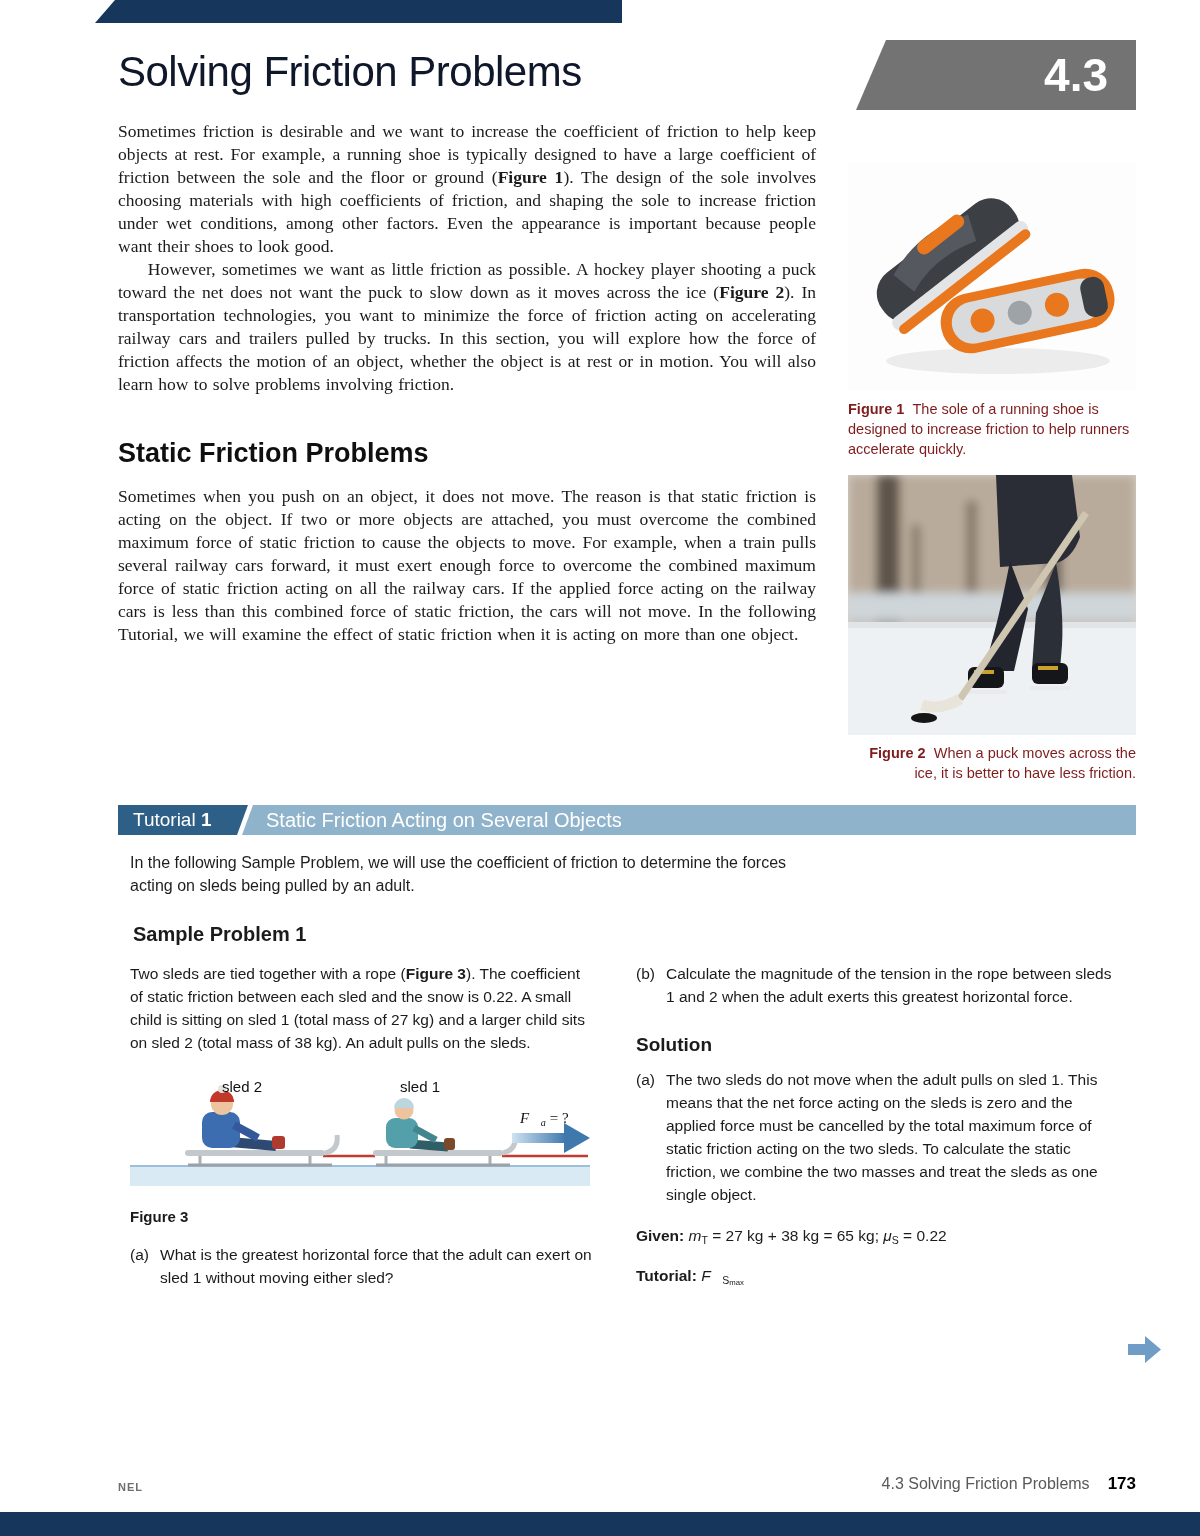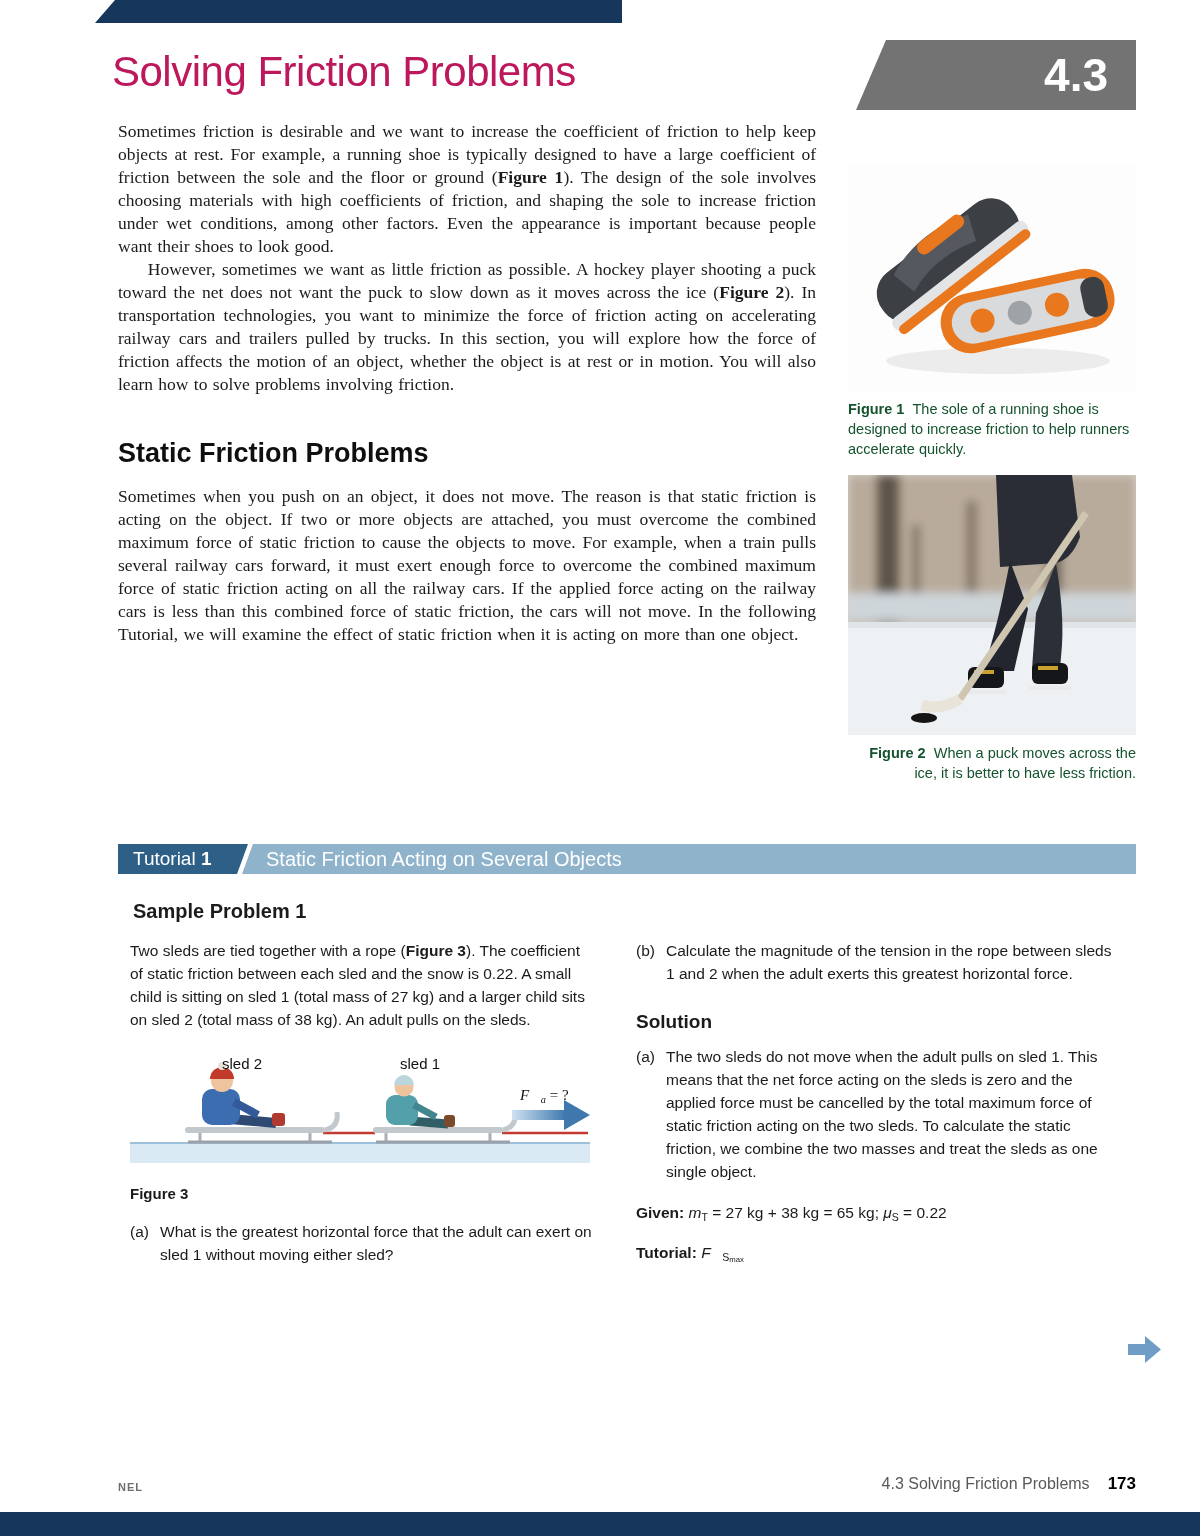--- a/index.html
+++ b/index.html
@@ -22,22 +22,22 @@
     position:absolute; left:0; bottom:0; width:1200px; height:24px; background:#16365c;
   }
   .section-badge {
     position:absolute; left:856px; top:40px; width:280px; height:70px;
     background:#737373; clip-path:polygon(30px 0, 100% 0, 100% 100%, 0 100%);
     color:#fff; display:flex; align-items:center; justify-content:flex-end;
     padding-right:28px; font:700 46px "Liberation Sans", sans-serif;
   }
 
   .page-title {
-    position:absolute; left:112px; top:48px;
-    font:400 42px "Liberation Sans", sans-serif; color:#be185d; letter-spacing:-0.5px;
+    position:absolute; left:118px; top:48px;
+    font:400 42px "Liberation Sans", sans-serif; color:#0f172a; letter-spacing:-0.5px;
   }
 
   
   .main-col { position:absolute; left:118px; top:120px; width:698px; }
   .body-text {
     font:17.5px/23px "Liberation Serif", serif; color:#1b1b1b; text-align:justify;
     word-spacing:1px;
   }
   .indent { text-indent:1.7em; }
   .section-heading {
@@ -46,25 +46,25 @@
   }
 
   
   .figure-col { position:absolute; left:848px; top:163px; width:288px; }
   .fig-img { width:288px; overflow:hidden; background:#fdfdfd; }
   .fig-img svg { display:block; }
   .fig1 { height:228px; }
   .fig2 { height:260px; margin-top:0; }
   .fig + .fig { margin-top:16px;text-align:right; }
   .fig-caption {
-    margin-top:8px; font:14.5px/20px "Liberation Sans", sans-serif; color:#14532d;
-  }
-
-  
-  .tutorial { position:absolute; left:118px; top:844px; width:1018px; }
+    margin-top:8px; font:14.5px/20px "Liberation Sans", sans-serif; color:#7f1d1d;
+  }
+
+  
+  .tutorial { position:absolute; left:118px; top:805px; width:1018px; }
   .tutorial-banner { position:relative; height:30px; }
   .tut-tag {
     position:absolute; left:0; top:0; width:130px; height:30px;
     background:#2e5f86; clip-path:polygon(0 0, 100% 0, calc(100% - 11px) 100%, 0 100%);
     color:#fff; font:400 19px/30px "Liberation Sans", sans-serif; padding-left:15px;
   }
   .tut-band {
     position:absolute; left:124px; right:0; top:0; height:30px;
     background:#8fb3cb; clip-path:polygon(11px 0, 100% 0, 100% 100%, 0 100%);
     color:#fff; font:400 20px/30px "Liberation Sans", sans-serif; padding-left:24px;
@@ -197,20 +197,21 @@
 
   </aside>
 
   <section class="tutorial">
 
     <div class="tutorial-banner">
       <div class="tut-tag"><span>Tutorial </span><span class="b">1</span></div>
       <div class="tut-band">Static Friction Acting on Several Objects</div>
     </div>
 
+    <p class="tutorial-intro">In the following Sample Problem, we will use the coefficient of friction to determine the forces acting on sleds being pulled by an adult.</p>
 
     <h3 class="sample-heading">Sample Problem 1</h3>
 
     <div class="columns">
 
       <div class="col-left">
         <p class="prob-text"><span>Two sleds are tied together with a rope (</span><span class="b">Figure 3</span><span>). The coefficient of static friction between each sled and the snow is 0.22. A small child is sitting on sled 1 (total mass of 27 kg) and a larger child sits on sled 2 (total mass of 38 kg). An adult pulls on the sleds.</span></p>
 
         <div class="figure3">
           <svg viewBox="0 0 460 128" width="460" height="128">

